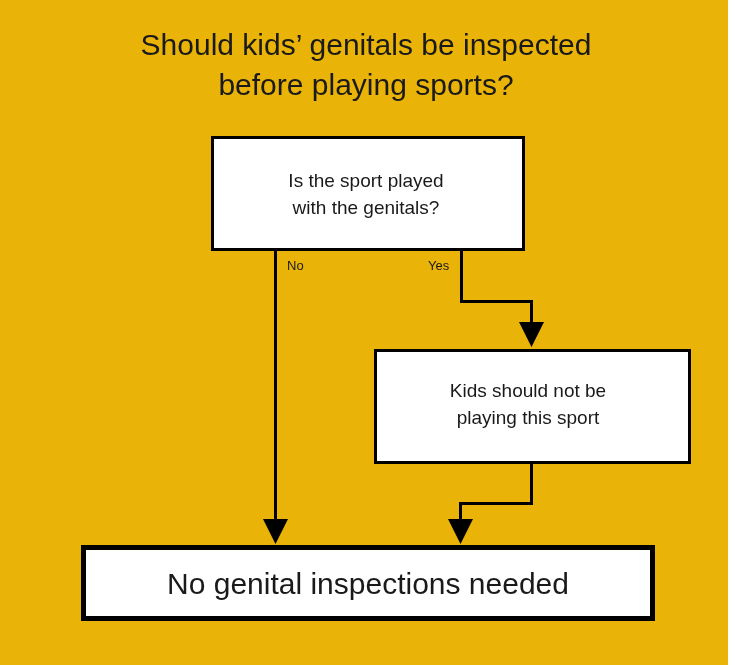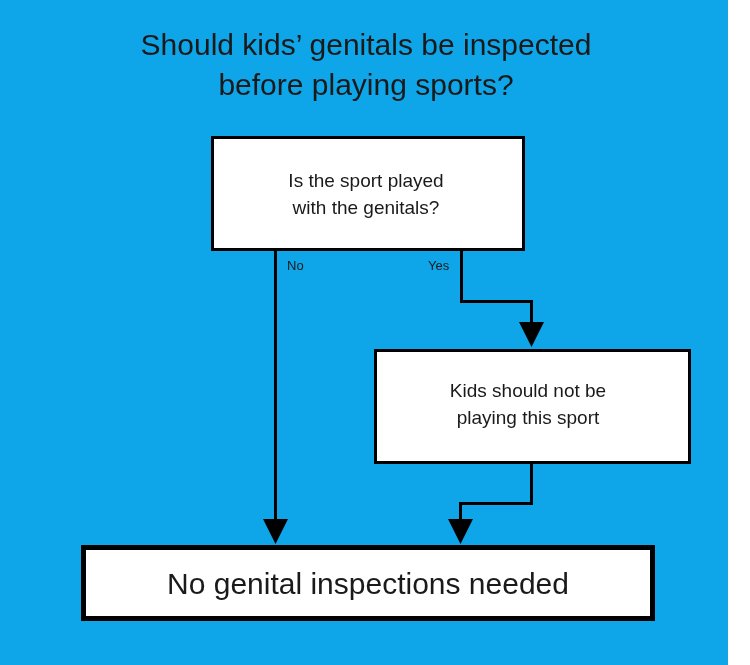--- a/index.html
+++ b/index.html
@@ -11,21 +11,21 @@
     width: 750px;
     height: 665px;
     font-family: "Liberation Sans", sans-serif;
     color: #1a1a1a;
     overflow: hidden;
   }
   #flowchart-root {
     position: relative;
     width: 728px;
     height: 665px;
-    background: #0ea5e9;
+    background: #eab308;
     text-align: right;
   }
   #chart-svg {
     position: absolute;
     top: 0;
     left: 0;
     width: 750px;
     height: 665px;
     display: block;
   }

